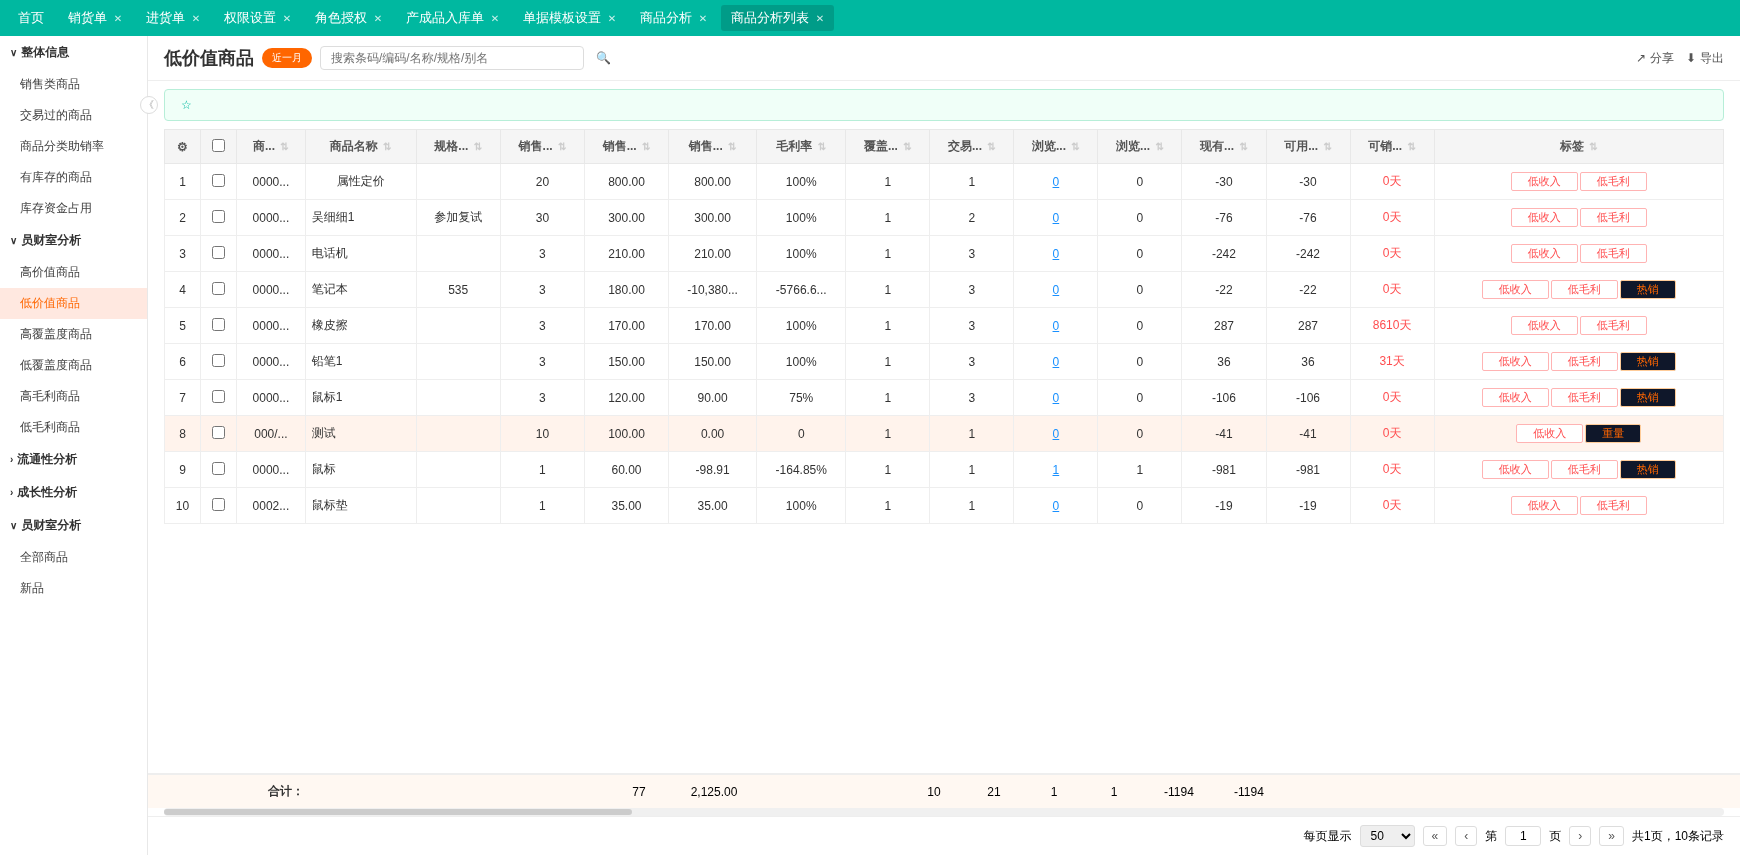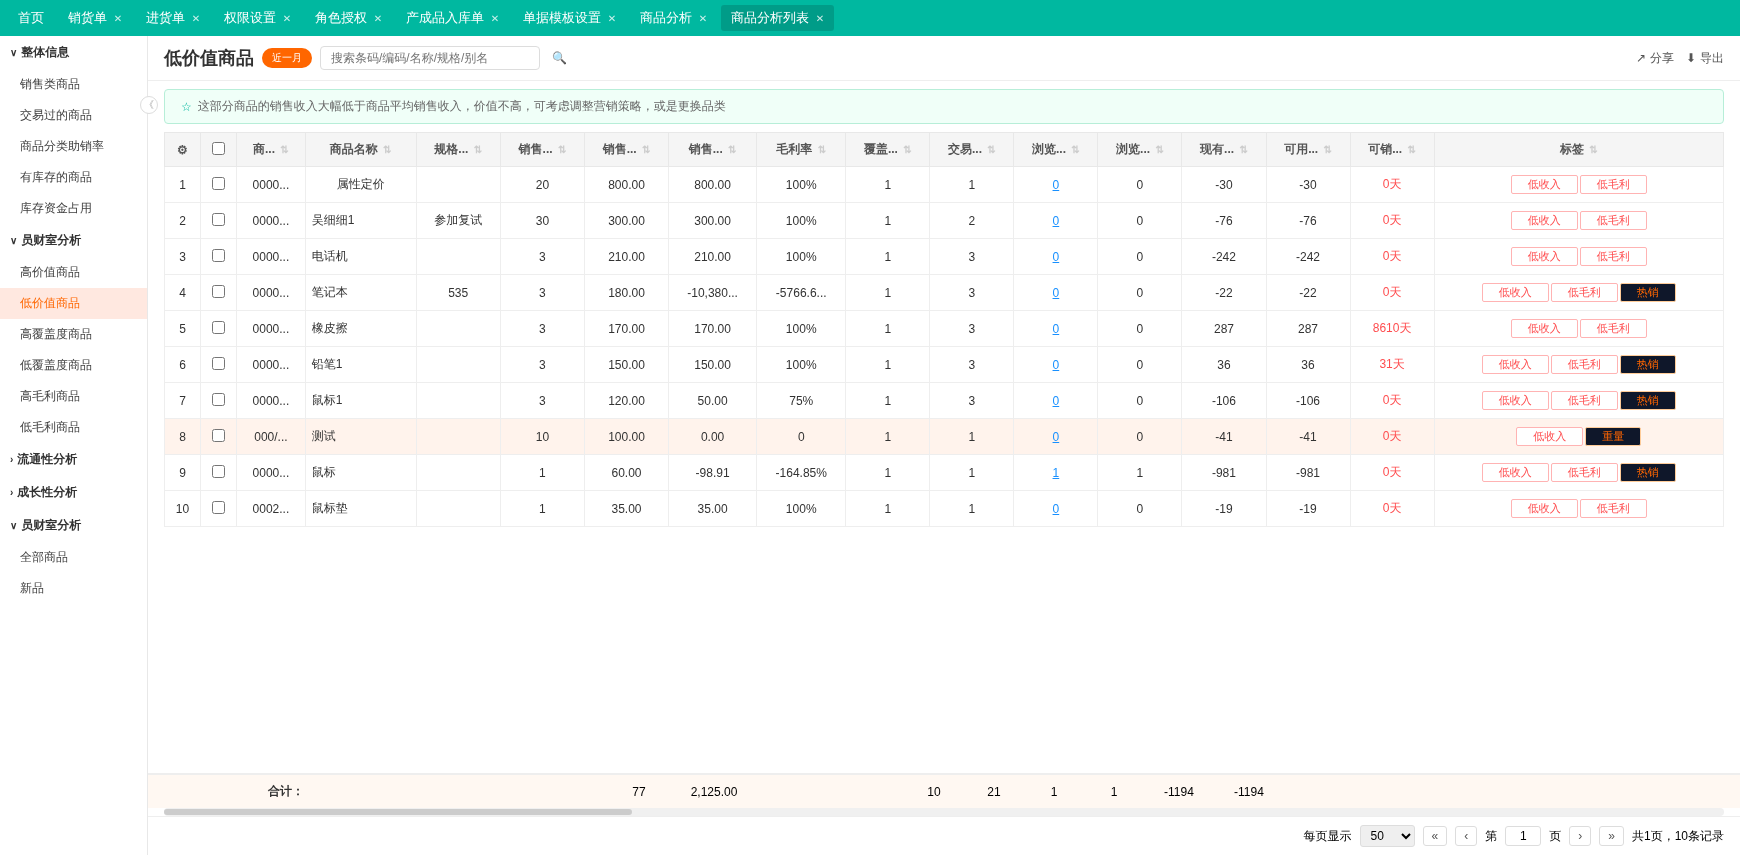--- a/index.html
+++ b/index.html
@@ -98,21 +98,21 @@
       color: #fff;
       padding: 3px 10px;
       border-radius: 12px;
       font-size: 10px;
       cursor: pointer;
     }
     .search-box {
       border: 1px solid #ddd;
       border-radius: 4px;
       padding: 4px 10px;
-      width: 220px;
+      width: 264px;
       outline: none;
       color: #999;
       font-size: 12px;
     }
     .search-icon { color: #ff6600; margin-left: 4px; cursor: pointer; }
     .header-right {
       margin-left: auto;
       display: flex;
       align-items: center;
       gap: 12px;
@@ -326,21 +326,20 @@
         </div>
         <div class="header-action">
           <span>⬇</span>
           <span>导出</span>
         </div>
       </div>
     </div>
 
     <div class="alert-bar">
       <span class="alert-icon">☆</span>
-      <span>这部分商品的销售收入大幅低于商品平均销售收入，价值不高，可考虑调整营销策略，或是更换品类</span>
     </div>
 
     <div class="table-container">
       <table>
         <thead>
           <tr>
             <th style="width:36px;"><span class="gear-icon">⚙</span></th>
             <th style="width:36px;"><input type="checkbox" style=""></th>
             <th>商... <span class="sort-icon">⇅</span></th>
             <th style="min-width:80px;">商品名称 <span class="sort-icon">⇅</span></th>
@@ -476,21 +475,21 @@
       <td><span class="tag-badge tag-red">低收入</span><span class="tag-badge tag-red">低毛利</span><span class="tag-badge tag-orange">热销</span></td>
     </tr>
             <tr>
       <td>7</td>
       <td><input type="checkbox" style=""></td>
       <td>0000...</td>
       <td style="text-align:left;">鼠标1</td>
       <td></td>
       <td>3</td>
       <td>120.00</td>
-      <td>50.00</td>
+      <td>90.00</td>
       <td>75%</td>
       <td>1</td>
       <td>3</td>
       <td><span class="link-text">0</span></td>
       <td>0</td>
       <td>-106</td>
       <td>-106</td>
       <td><span class="days-text">0天</span></td>
       <td><span class="tag-badge tag-red">低收入</span><span class="tag-badge tag-red">低毛利</span><span class="tag-badge tag-orange">热销</span></td>
     </tr>

